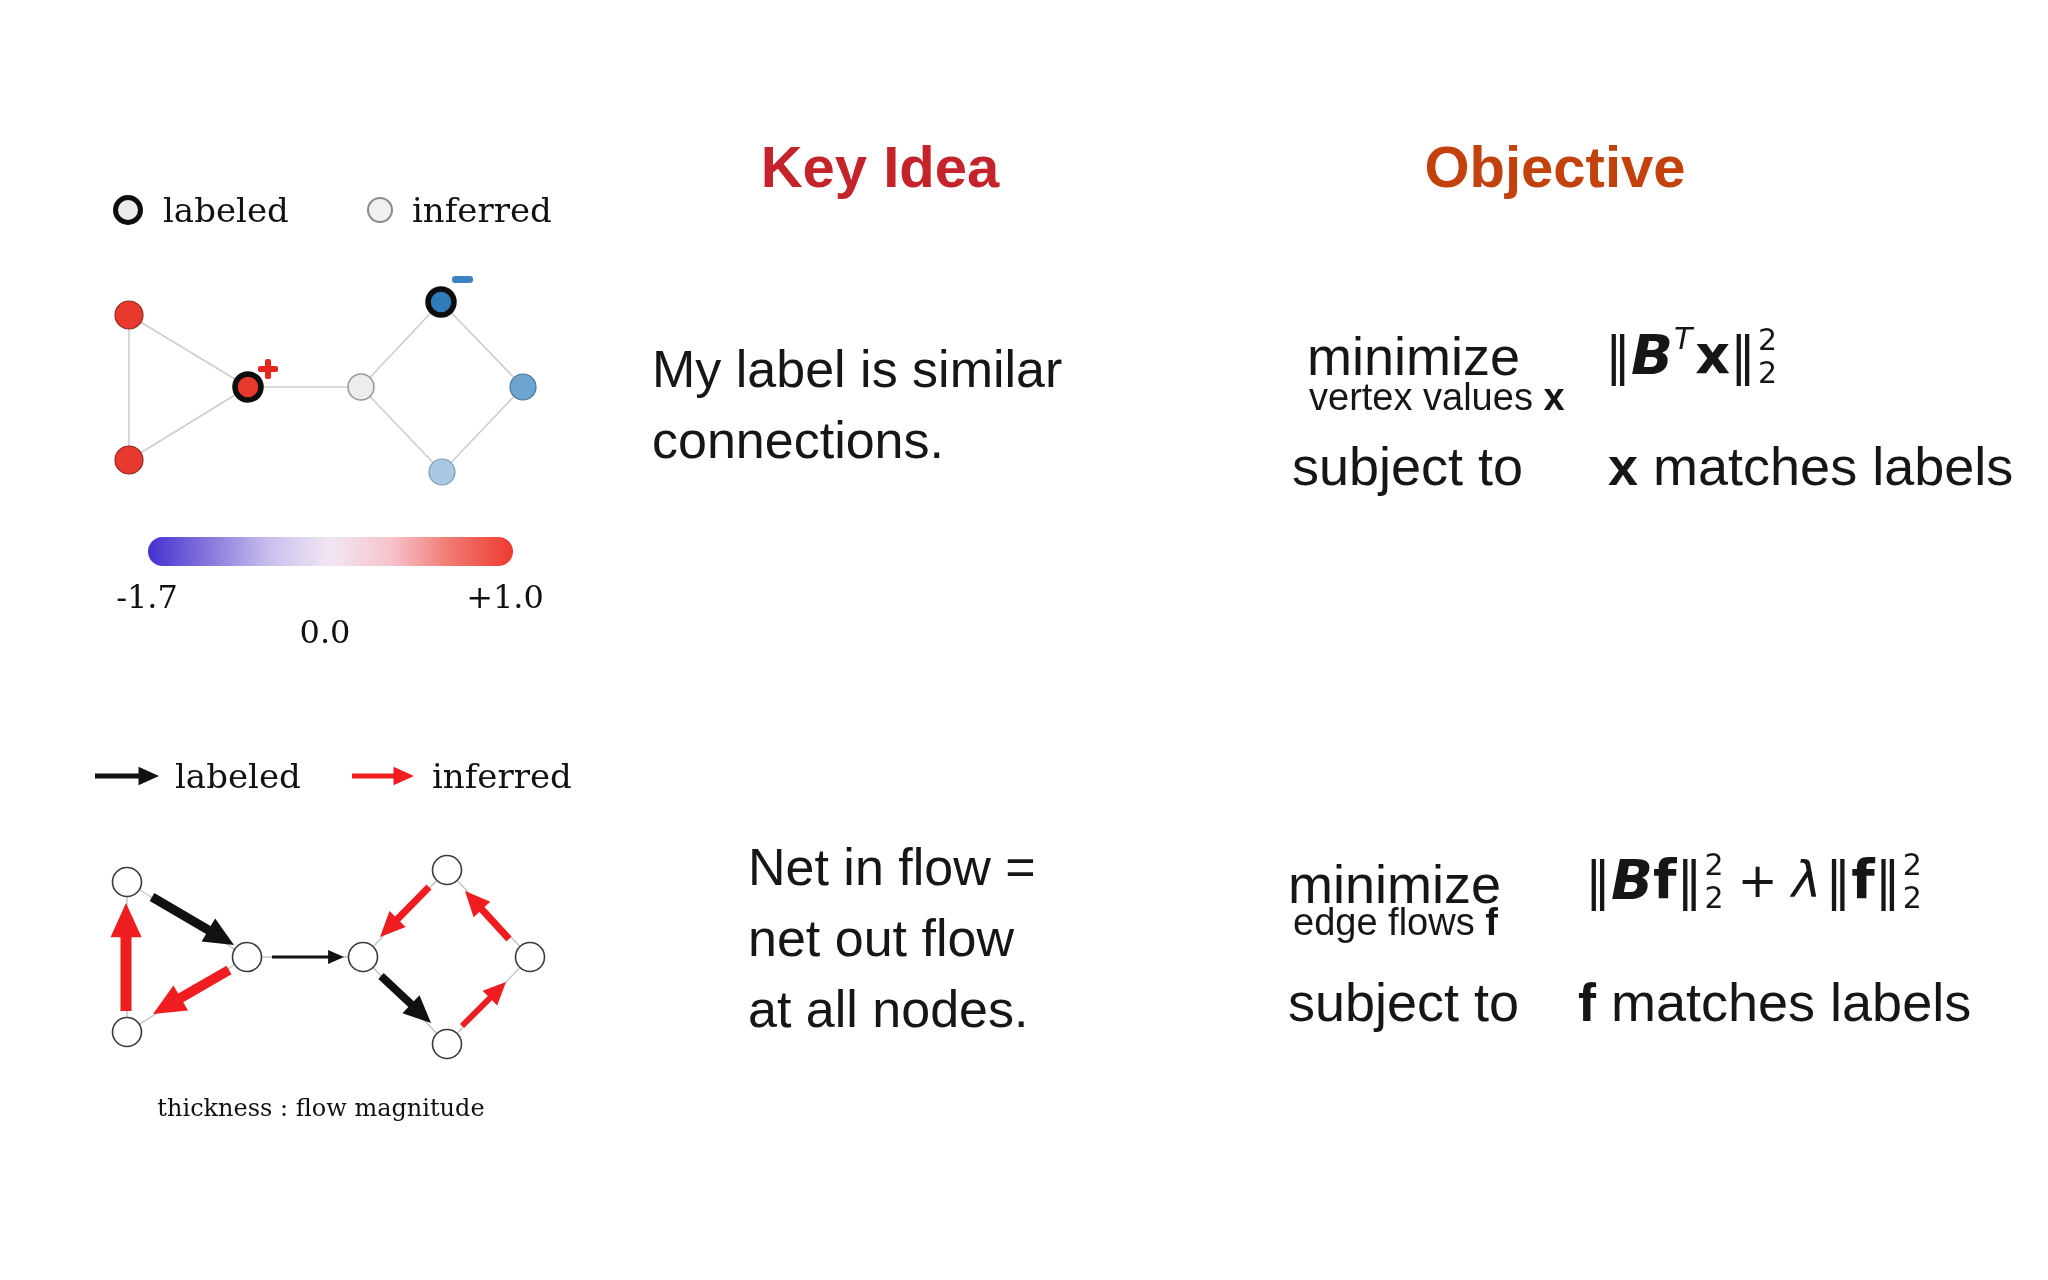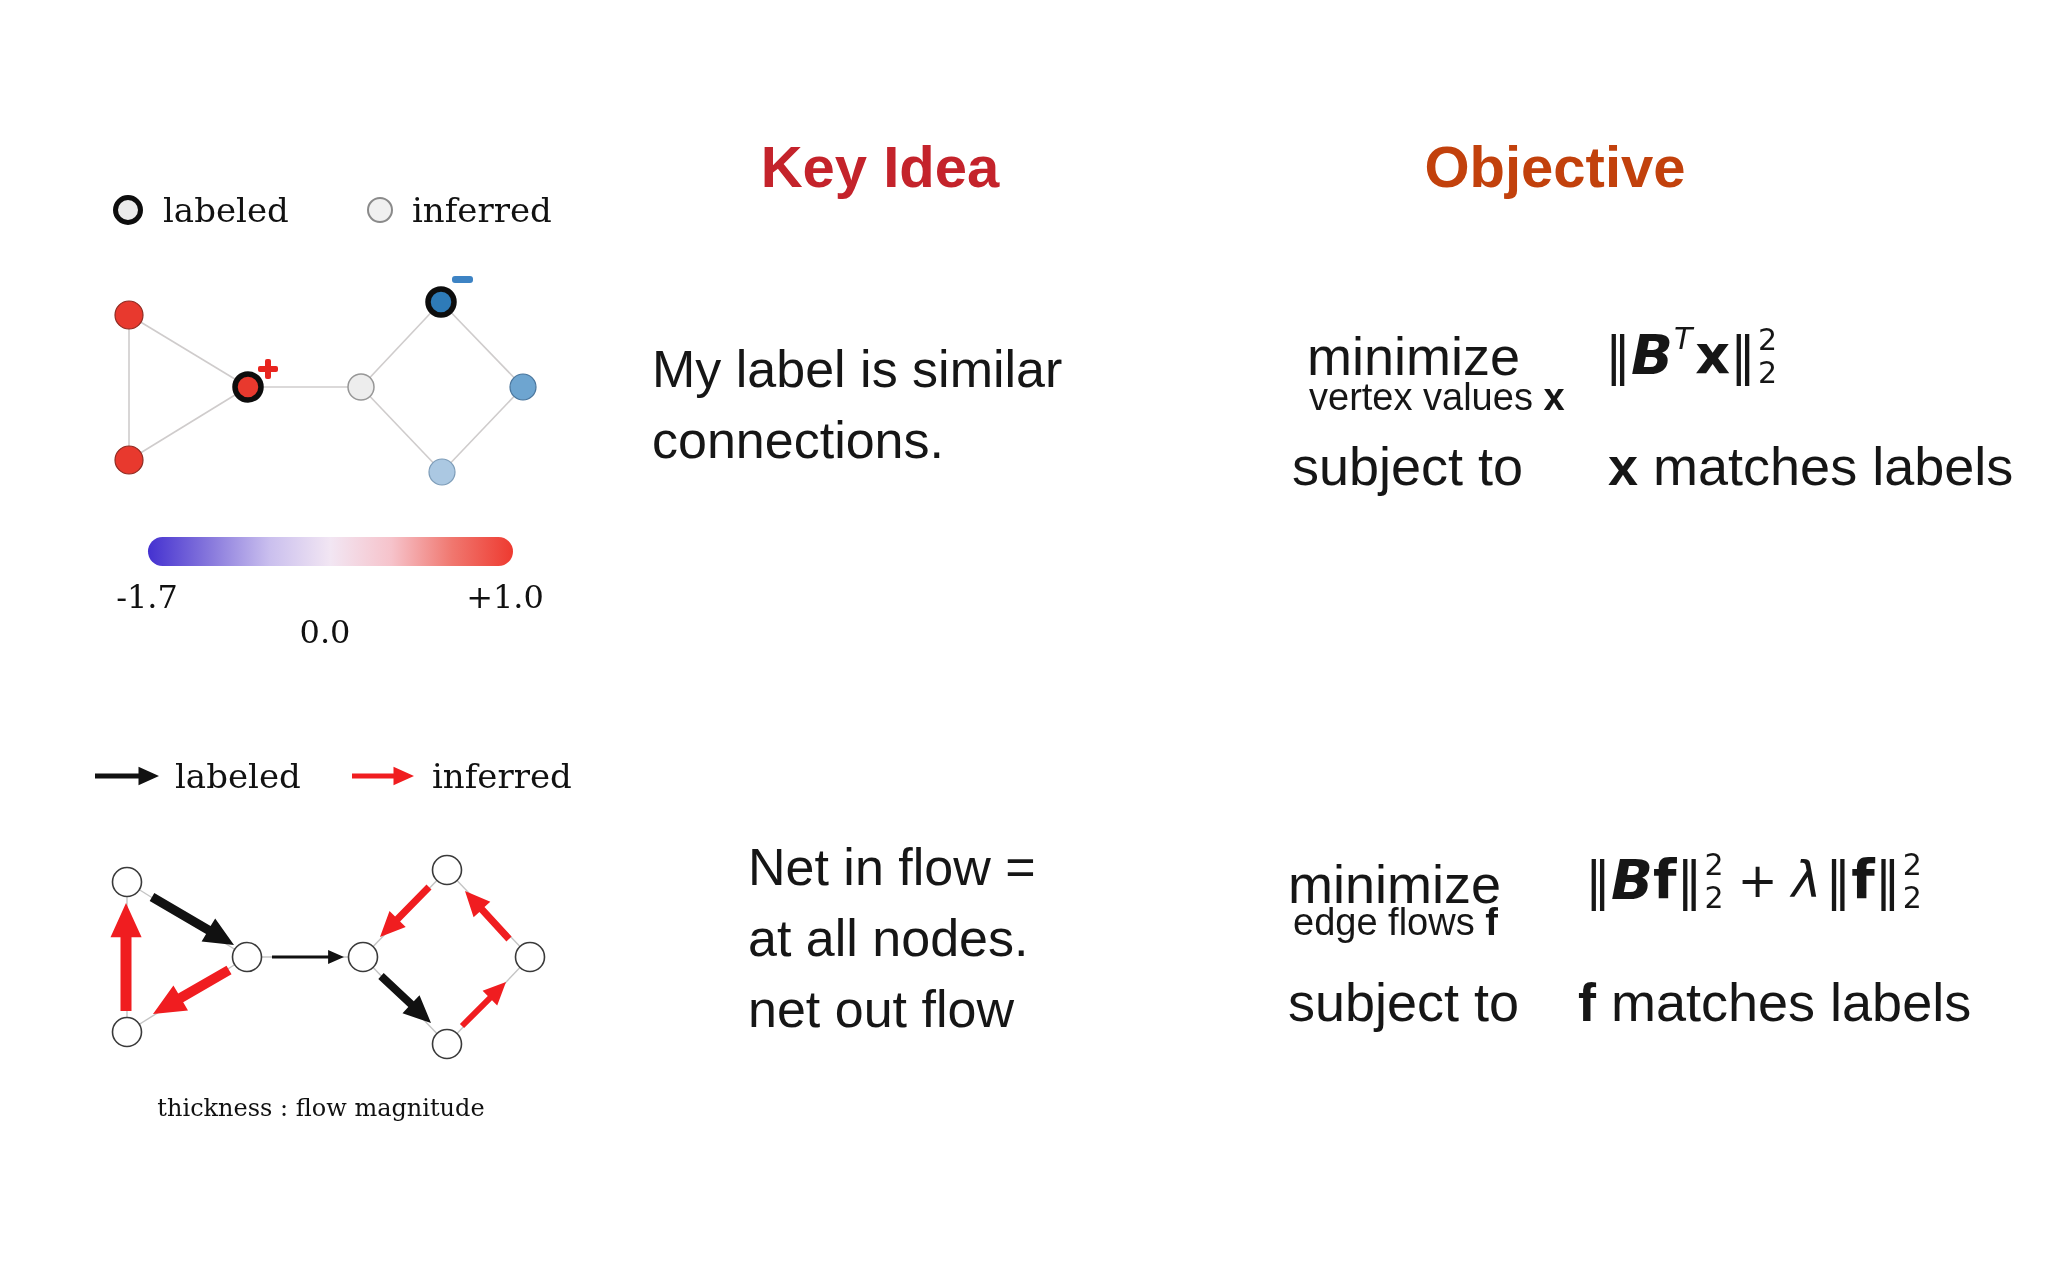--- a/index.html
+++ b/index.html
@@ -125,22 +125,22 @@
 
 <div class="col-header abs" style="left: 670px; top: 138px; color: rgb(196, 35, 43);">Key Idea</div>
 
 <div class="abs idea" style="left:652px;top:334px;">
   <div>My label is similar</div>
   <div>connections.</div>
 </div>
 
 <div class="abs idea" style="left:748px;top:832px;">
   <div>Net in flow =</div>
+  <div>net out flow</div>
   <div>at all nodes.</div>
-  <div>net out flow</div>
 </div>
 
 <div class="col-header abs" style="left: 1345px; top: 138px; color: #c2410c;">Objective</div>
 
 <div class="abs obj-line" style="left:1307px;top:329px;">minimize</div>
 <div class="abs obj-sub" style="left:1309px;top:378px;">
   <span>vertex values </span><span class="bold">x</span>
 </div>
 <div class="abs math" style="left:1605px;top:315px;">
   <span class="norm">‖</span>

